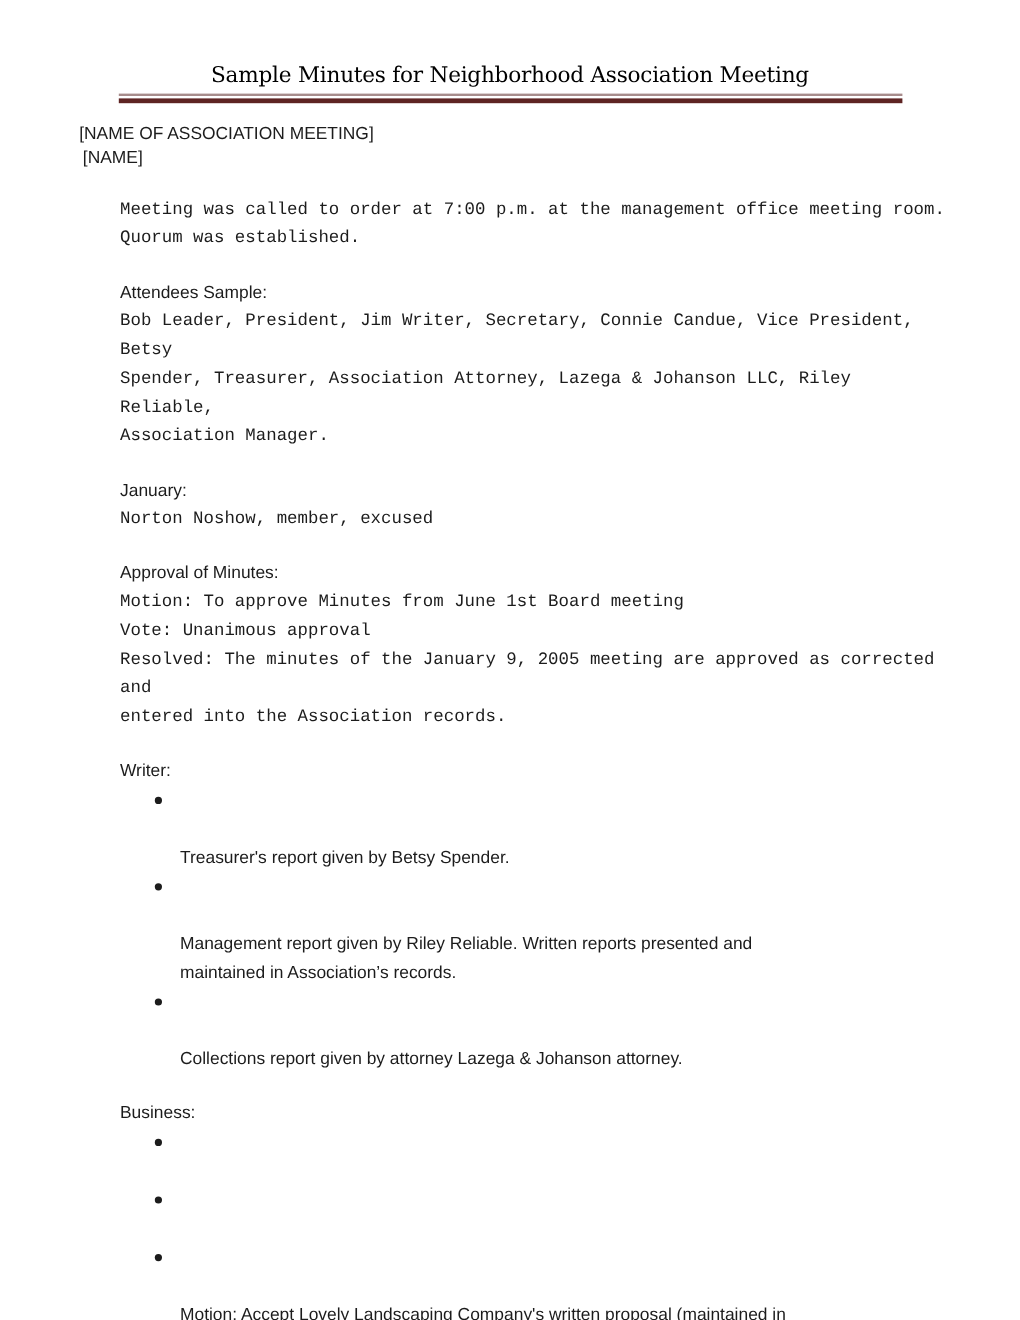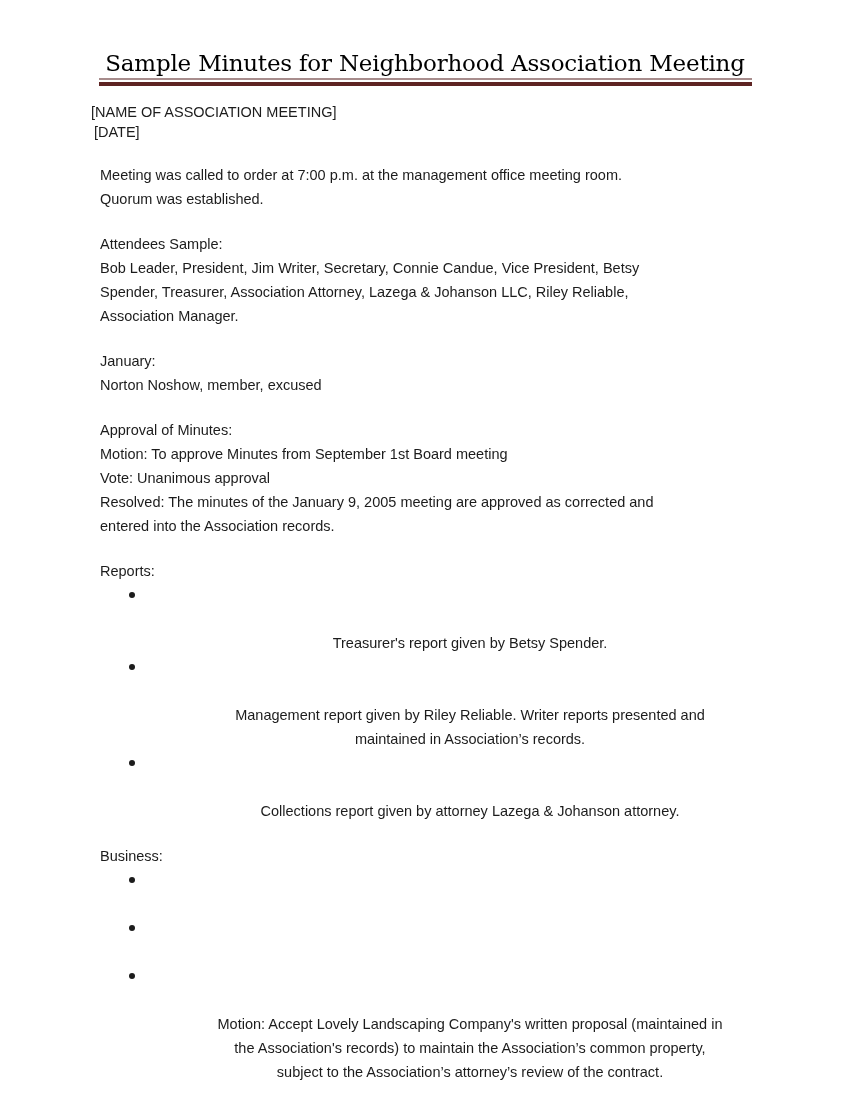--- a/index.html
+++ b/index.html
@@ -12,38 +12,38 @@
     color: #1c1c1c;
     overflow: hidden;
   }
   .doc { padding-top: 50px; }
 
   .doc-title {
     margin: 0;
     text-align: center;
     font-family: "DejaVu Serif", serif;
     font-weight: normal;
-    font-size: 23px;
+    font-size: 18px;
     line-height: 26px;
     color: #000000;
     letter-spacing: -0.2px;
   }
 
   .title-rule { margin: 2px 98px 0 99px; }
   .rule-thin  { height: 2px; background: #a78c8c; }
   .rule-gap   { height: 2px; background: #ffffff; }
   .rule-thick { height: 4px; background: #5e2423; }
 
-  .intro { margin: 16px 0 0 91px; line-height: 20px; }
+  .intro { margin: 16px 0 0 66px; line-height: 20px; }
   .intro .date-line { padding-left: 3px; }
 
   .block { margin: 21px 0 0 100px; width: 690px; }
-  .preline { white-space: pre-line; }
+  .preline { white-space: pre-line; font-family: Liberation Mono, monospace; }
 
-  ul.bullet-list { list-style: none; margin: 0; padding: 0; text-align: center; }
+  ul.bullet-list { list-style: none; margin: 0; padding: 0; }
   ul.bullet-list li { position: relative; padding-left: 50px; white-space: pre-line; }
   .dot {
     position: absolute; left: 29px; top: 9px;
     width: 6px; height: 6px; border-radius: 50%;
     background: #1c1c1c;
   }
 </style>
 </head>
 <body style="color: rgb(28, 28, 28);">
 
@@ -52,56 +52,56 @@
   <h1 class="doc-title">Sample Minutes for Neighborhood Association Meeting</h1>
 
   <div class="title-rule">
     <div class="rule-thin" style="background: rgb(167, 140, 140);"></div>
     <div class="rule-gap"></div>
     <div class="rule-thick" style="background: rgb(94, 36, 35);"></div>
   </div>
 
   <div class="intro">
     <div>[NAME OF ASSOCIATION MEETING]</div>
-    <div class="date-line">[DATE]</div>
+    <div class="date-line">[NAME]</div>
   </div>
 
   <div class="block preline">Meeting was called to order at 7:00 p.m. at the management office meeting room.
 Quorum was established.</div>
 
   <div class="block">
     <div>Attendees Sample:</div>
     <div class="preline">Bob Leader, President, Jim Writer, Secretary, Connie Candue, Vice President, Betsy
 Spender, Treasurer, Association Attorney, Lazega &amp; Johanson LLC, Riley Reliable,
 Association Manager.</div>
   </div>
 
   <div class="block">
     <div>January:</div>
     <div class="preline">Norton Noshow, member, excused</div>
   </div>
 
   <div class="block">
     <div>Approval of Minutes:</div>
-    <div class="preline">Motion: To approve Minutes from September 1st Board meeting
+    <div class="preline">Motion: To approve Minutes from June 1st Board meeting
 Vote: Unanimous approval
 Resolved: The minutes of the January 9, 2005 meeting are approved as corrected and
 entered into the Association records.</div>
   </div>
 
   <div class="block">
-    <div>Reports:</div>
+    <div>Writer:</div>
     <ul class="bullet-list">
       <li>
         <span class="dot"></span>
         <span>Treasurer's report given by Betsy Spender.</span>
       </li>
       <li>
         <span class="dot"></span>
-        <span>Management report given by Riley Reliable. Writer reports presented and
+        <span>Management report given by Riley Reliable. Written reports presented and
 maintained in Association’s records.</span>
       </li>
       <li>
         <span class="dot"></span>
         <span>Collections report given by attorney Lazega &amp; Johanson attorney.</span>
       </li>
     </ul>
   </div>
 
   <div class="block">

